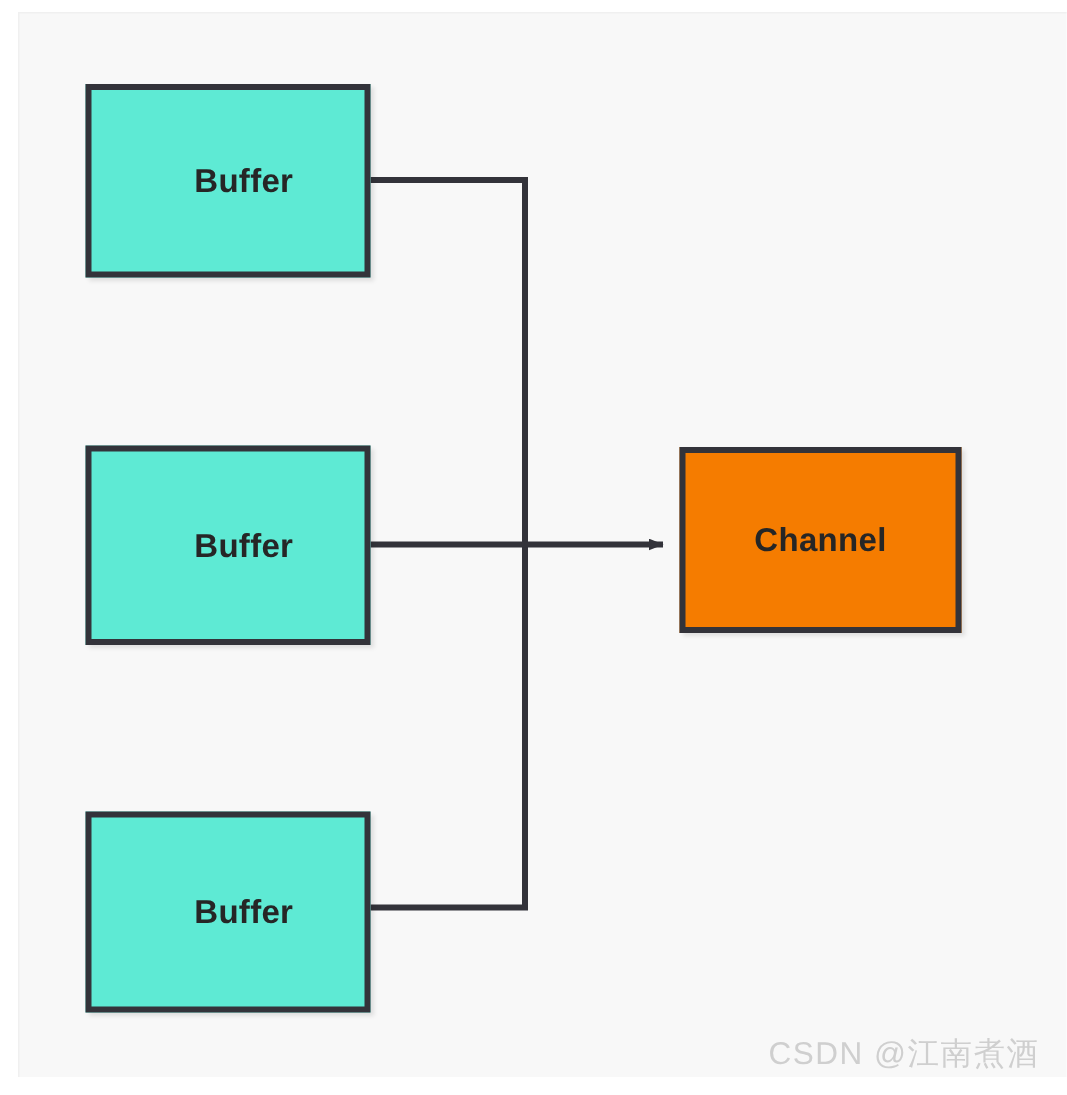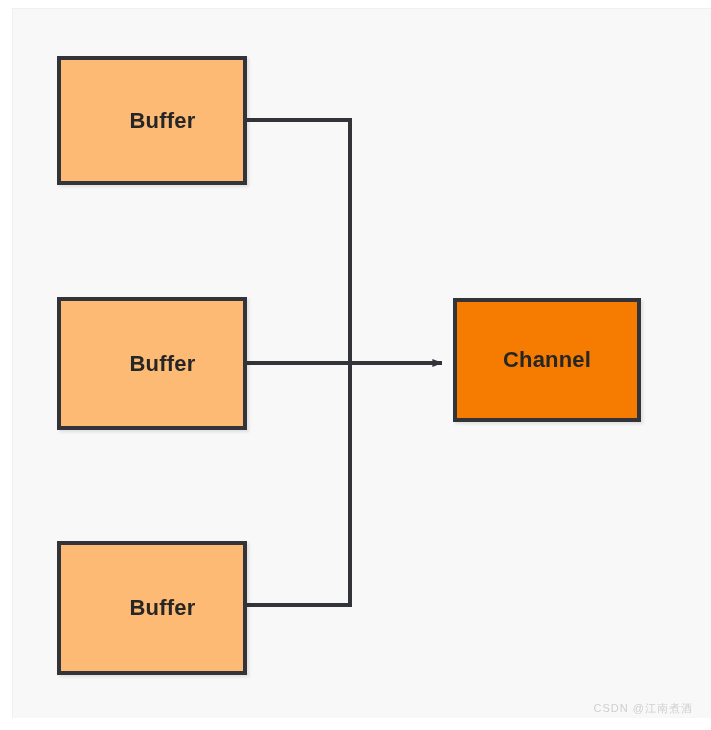--- a/index.html
+++ b/index.html
@@ -48,33 +48,33 @@
     box-shadow: 2px 2px 3px rgba(0,0,0,0.10);
   }
   .node-label {
     font-size: 22px;
     font-weight: bold;
     color: #262626;
     letter-spacing: 0.2px;
     line-height: 1;
     user-select: none;
   }
-  .node-buffer { background: #fdba74; padding-left: 21px; }
+  .node-buffer { background: #5eead4; padding-left: 21px; }
   .node-channel { background: #f57c00; }
 
   #buffer-1 { left: 57px;  top: 56px;  width: 190px; height: 129px; }
   #buffer-2 { left: 57px;  top: 297px; width: 190px; height: 133px; }
   #buffer-3 { left: 57px;  top: 541px; width: 190px; height: 134px; }
   #channel-1 { left: 453px; top: 298px; width: 188px; height: 124px; }
 
   #watermark {
     position: absolute;
     right: 18px;
     bottom: 14px;
-    font-size: 11px;
+    font-size: 21px;
     color: #cfcfcf;
     letter-spacing: 1px;
     white-space: nowrap;
     user-select: none;
   }
 </style>
 </head>
 <body>
 
 <div id="root">

